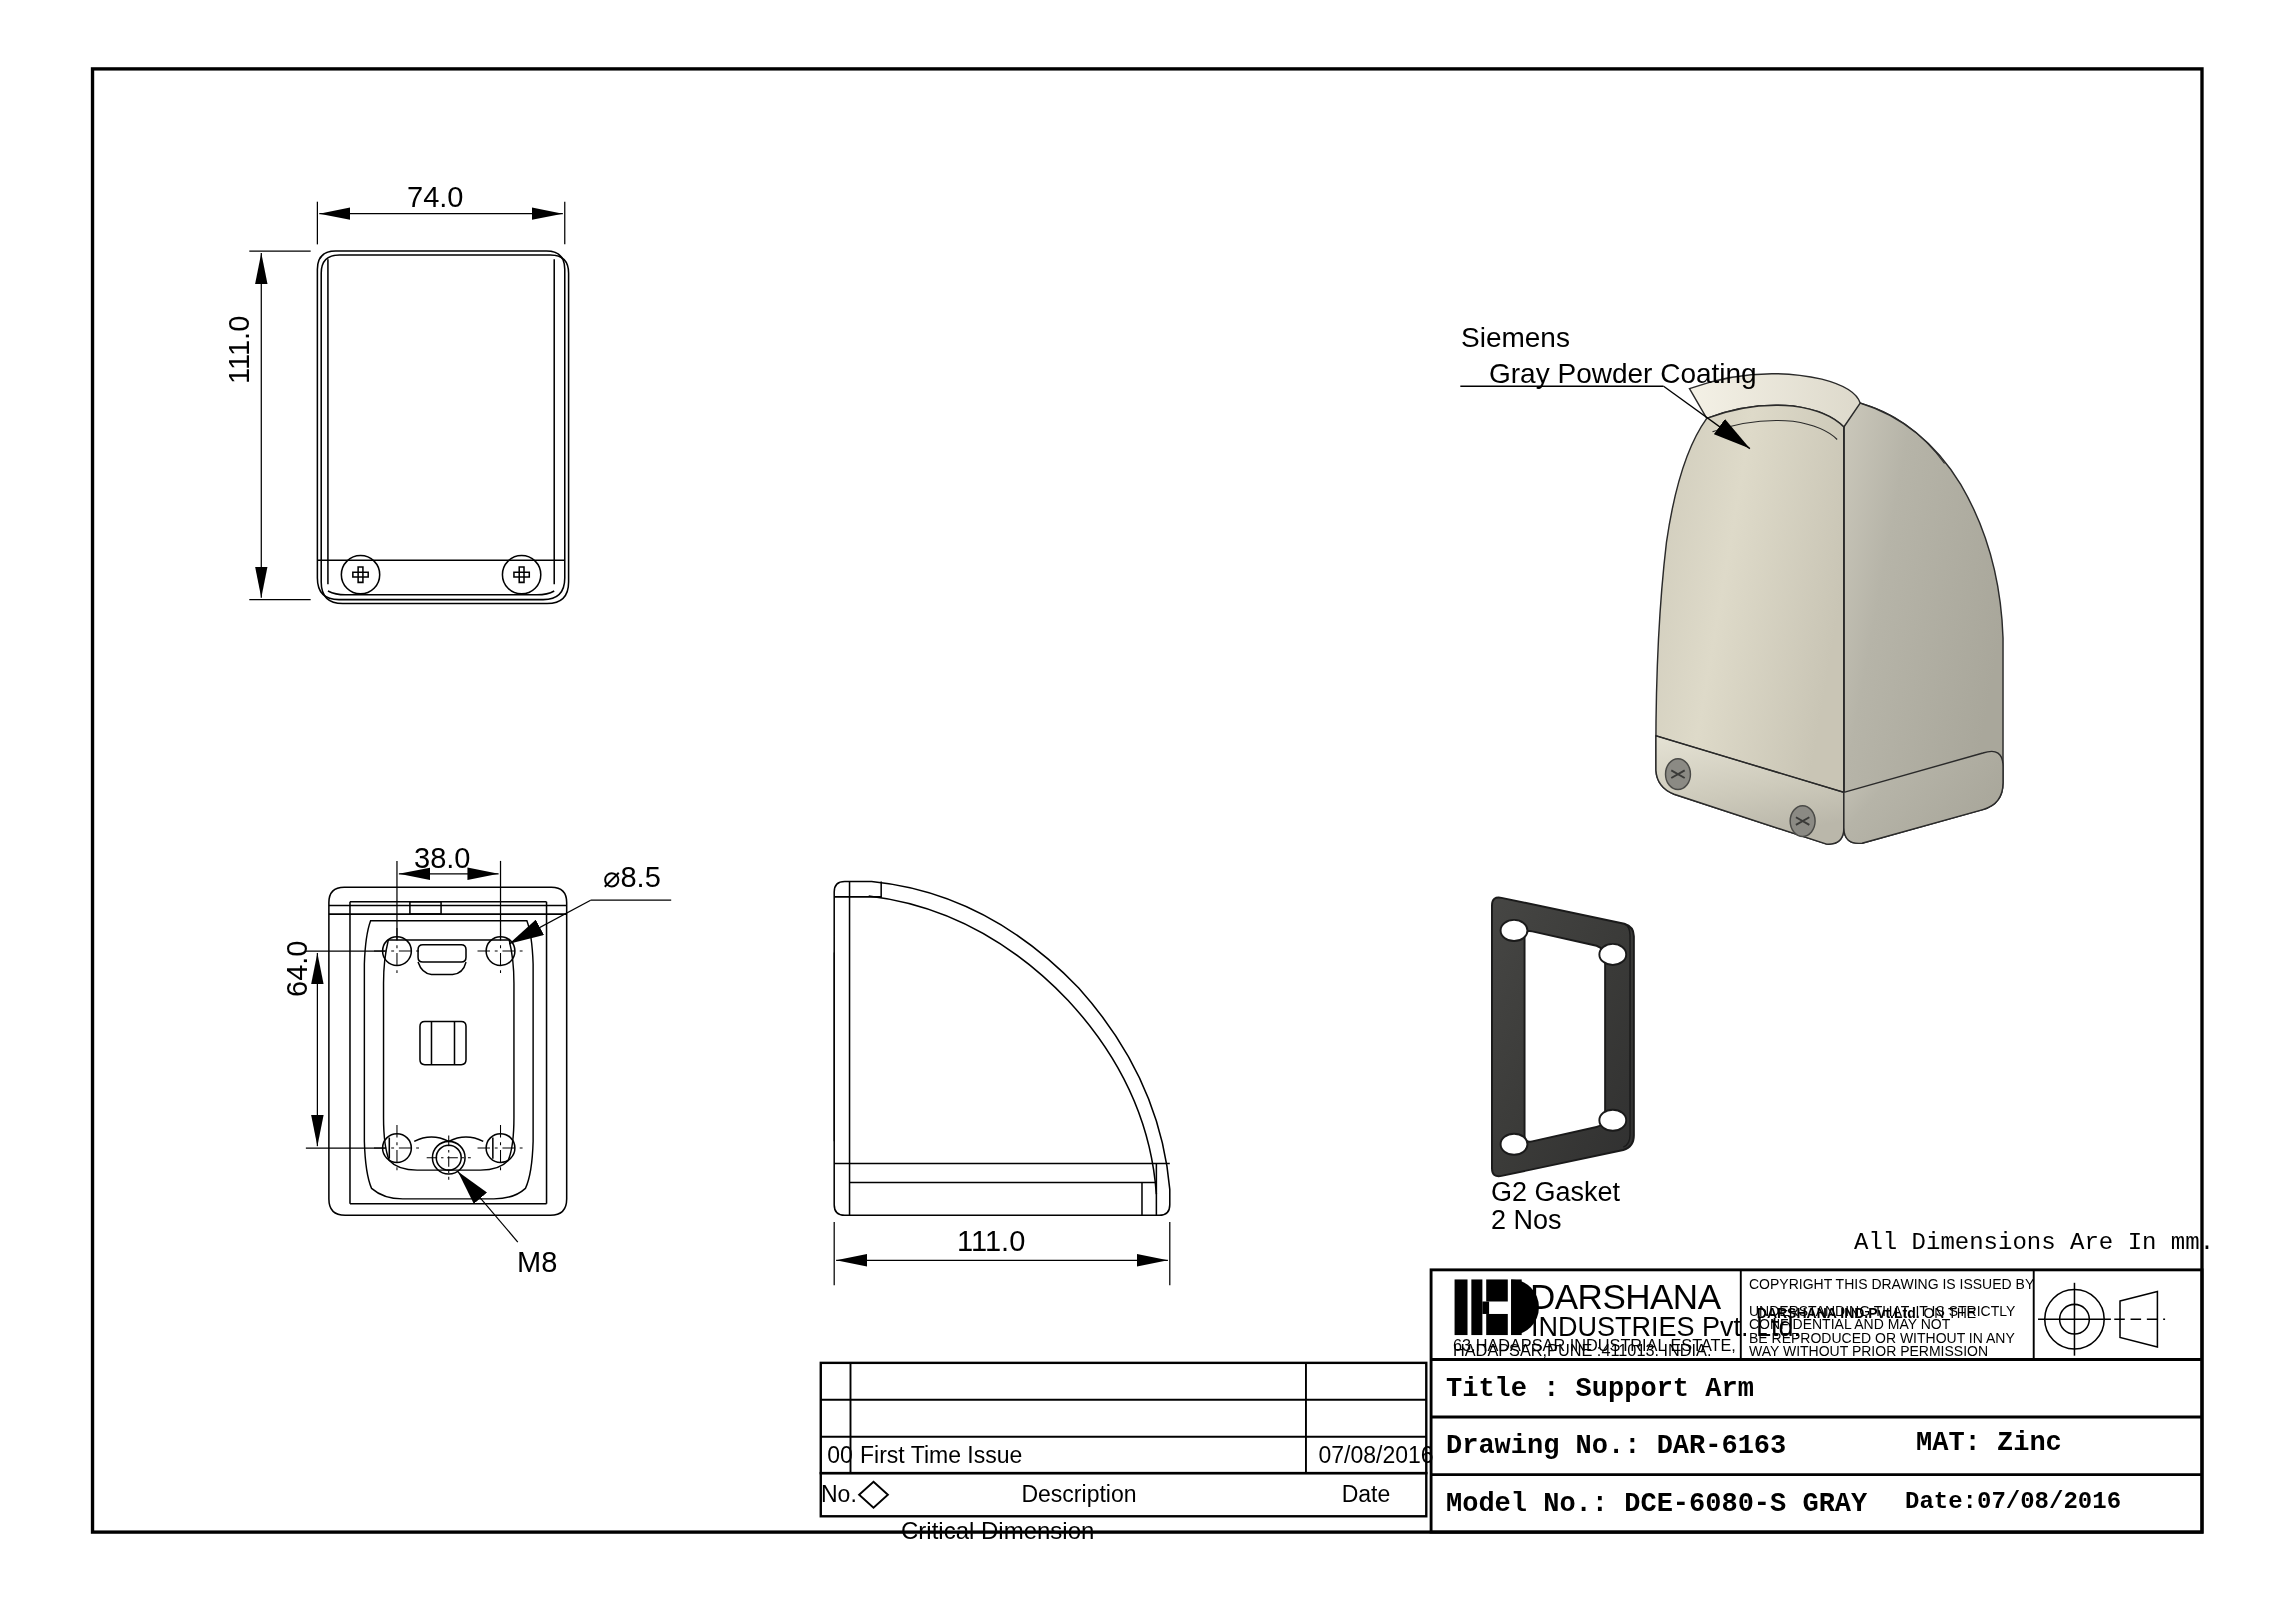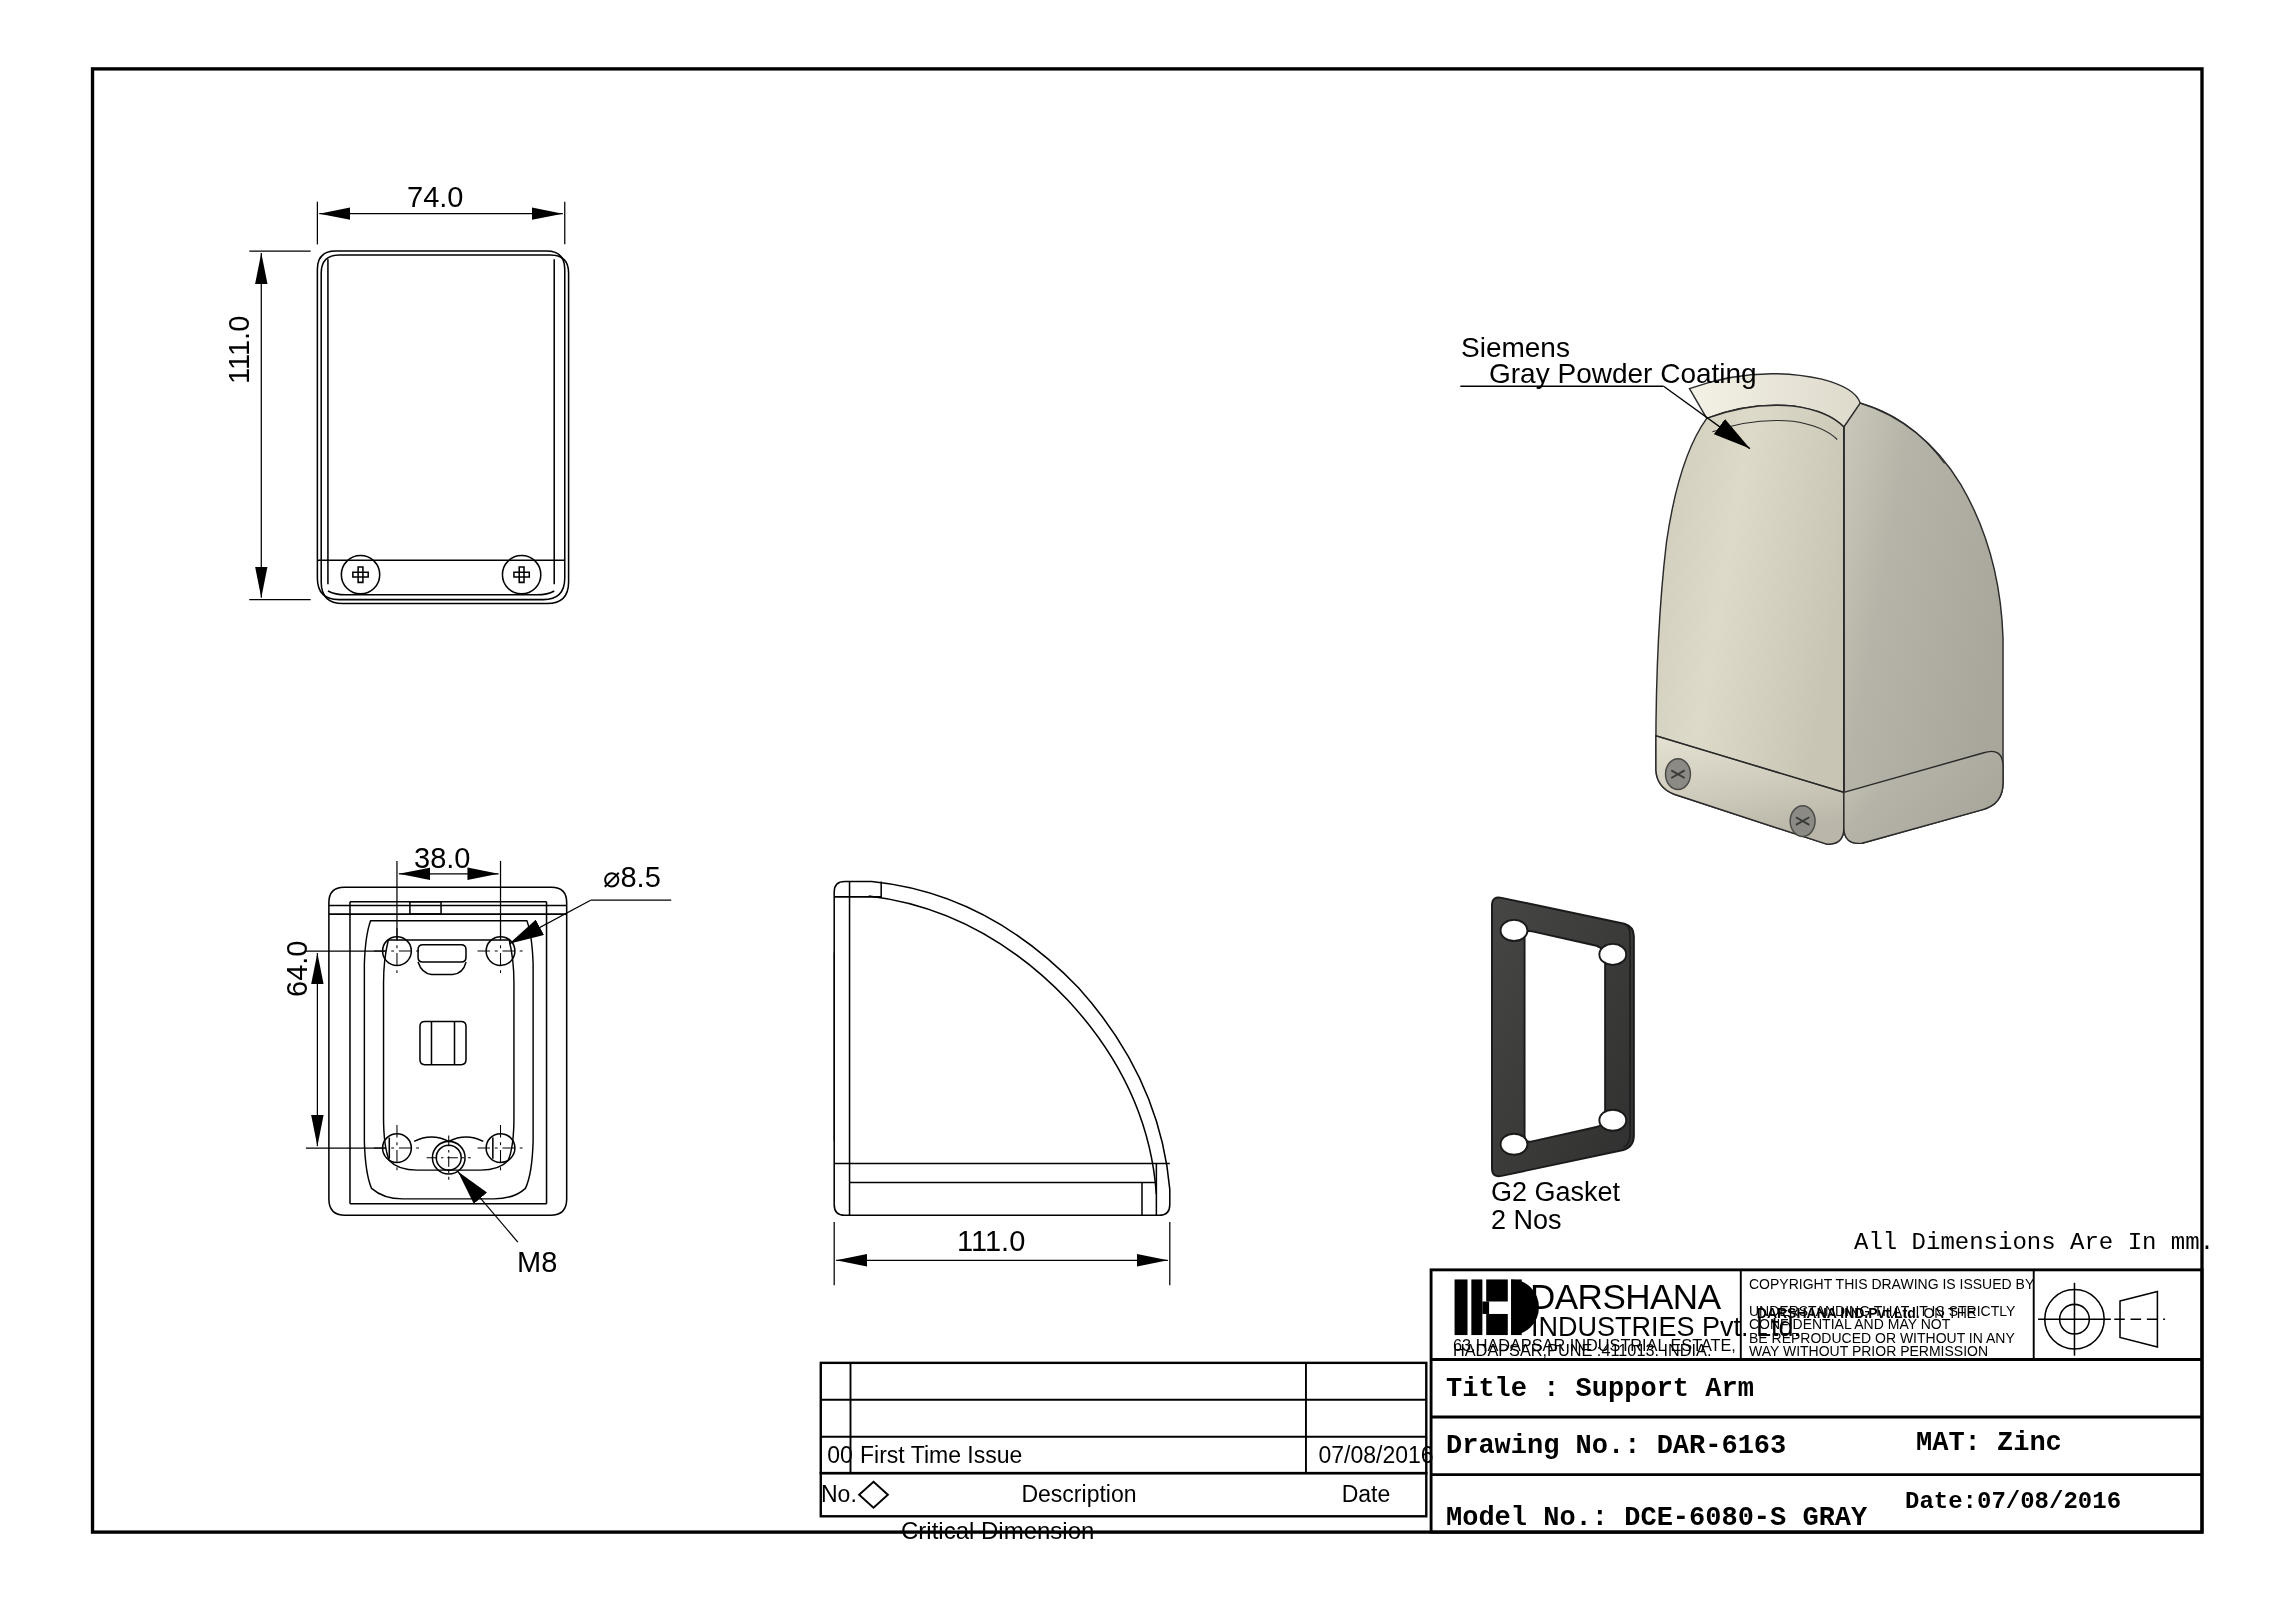--- a/index.html
+++ b/index.html
@@ -309,21 +309,21 @@
 <div class="txt" style="left:407px;top:181px;font-size:29px;">74.0</div>
 <div class="txt" style="left:223px;top:384px;font-size:29px;transform:rotate(-90deg);transform-origin:left top;">111.0</div>
 
 <div class="txt" style="left:414px;top:842px;font-size:29px;">38.0</div>
 <div class="txt" style="left:281px;top:997px;font-size:29px;transform:rotate(-90deg);transform-origin:left top;">64.0</div>
 <div class="txt" style="left:603px;top:861px;font-size:29px;">⌀8.5</div>
 <div class="txt" style="left:517px;top:1246px;font-size:29px;">M8</div>
 
 <div class="txt" style="left:957px;top:1225px;font-size:29px;">111.0</div>
 
-<div class="txt" style="left:1461px;top:332px;font-size:28px;">Siemens</div>
+<div class="txt" style="left:1461px;top:322px;font-size:28px;">Siemens</div>
 <div class="txt" style="left:1461px;top:358px;font-size:28px;margin-left:28px;">Gray Powder Coating</div>
 
 <div class="txt" style="left:1491px;top:1177px;font-size:27px;">G2 Gasket</div>
 <div class="txt" style="left:1491px;top:1205px;font-size:27px;">2 Nos</div>
 
 <div class="txt" style="left:1854px;top:1230px;font-size:24px;font-family:Liberation Mono, monospace;">All Dimensions Are In mm.</div>
 
 <div class="txt" style="left:825px;top:1443px;font-size:23px;width:30px;text-align:center;">00</div>
 <div class="txt" style="left:860px;top:1443px;font-size:23px;">First Time Issue</div>
 <div class="txt" style="left:1306px;top:1443px;font-size:23px;width:140px;text-align:center;">07/08/2016</div>
@@ -344,17 +344,17 @@
   <b>DARSHANA IND.Pvt.Ltd.</b><span> ON THE</span>
 </div>
 <div class="txt" style="left:1749px;top:1304px;font-size:14px;">UNDERSTANDING THAT, IT IS STRICTLY</div>
 <div class="txt" style="left:1749px;top:1317px;font-size:14px;">CONFIDENTIAL AND MAY NOT</div>
 <div class="txt" style="left:1749px;top:1331px;font-size:14px;">BE REPRODUCED OR WITHOUT IN ANY</div>
 <div class="txt" style="left:1749px;top:1344px;font-size:14px;">WAY WITHOUT PRIOR PERMISSION</div>
 
 <div class="txt mono" style="left:1446px;top:1374px;font-size:27px;font-weight:bold;">Title : Support Arm</div>
 <div class="txt mono" style="left:1446px;top:1431px;font-size:27px;font-weight:bold;">Drawing No.: DAR-6163</div>
 <div class="txt mono" style="left:1916px;top:1428px;font-size:27px;font-weight:bold;">MAT: Zinc</div>
-<div class="txt mono" style="left:1446px;top:1489px;font-size:27px;font-weight:bold;margin-top:14px;">Model No.: DCE-6080-S GRAY</div>
+<div class="txt mono" style="left:1446px;top:1489px;font-size:27px;font-weight:bold;">Model No.: DCE-6080-S GRAY</div>
 <div class="txt mono" style="left:1905px;top:1489px;font-size:24px;font-weight:bold;">Date:07/08/2016</div>
 
 </div>
 
 
 </body></html>

